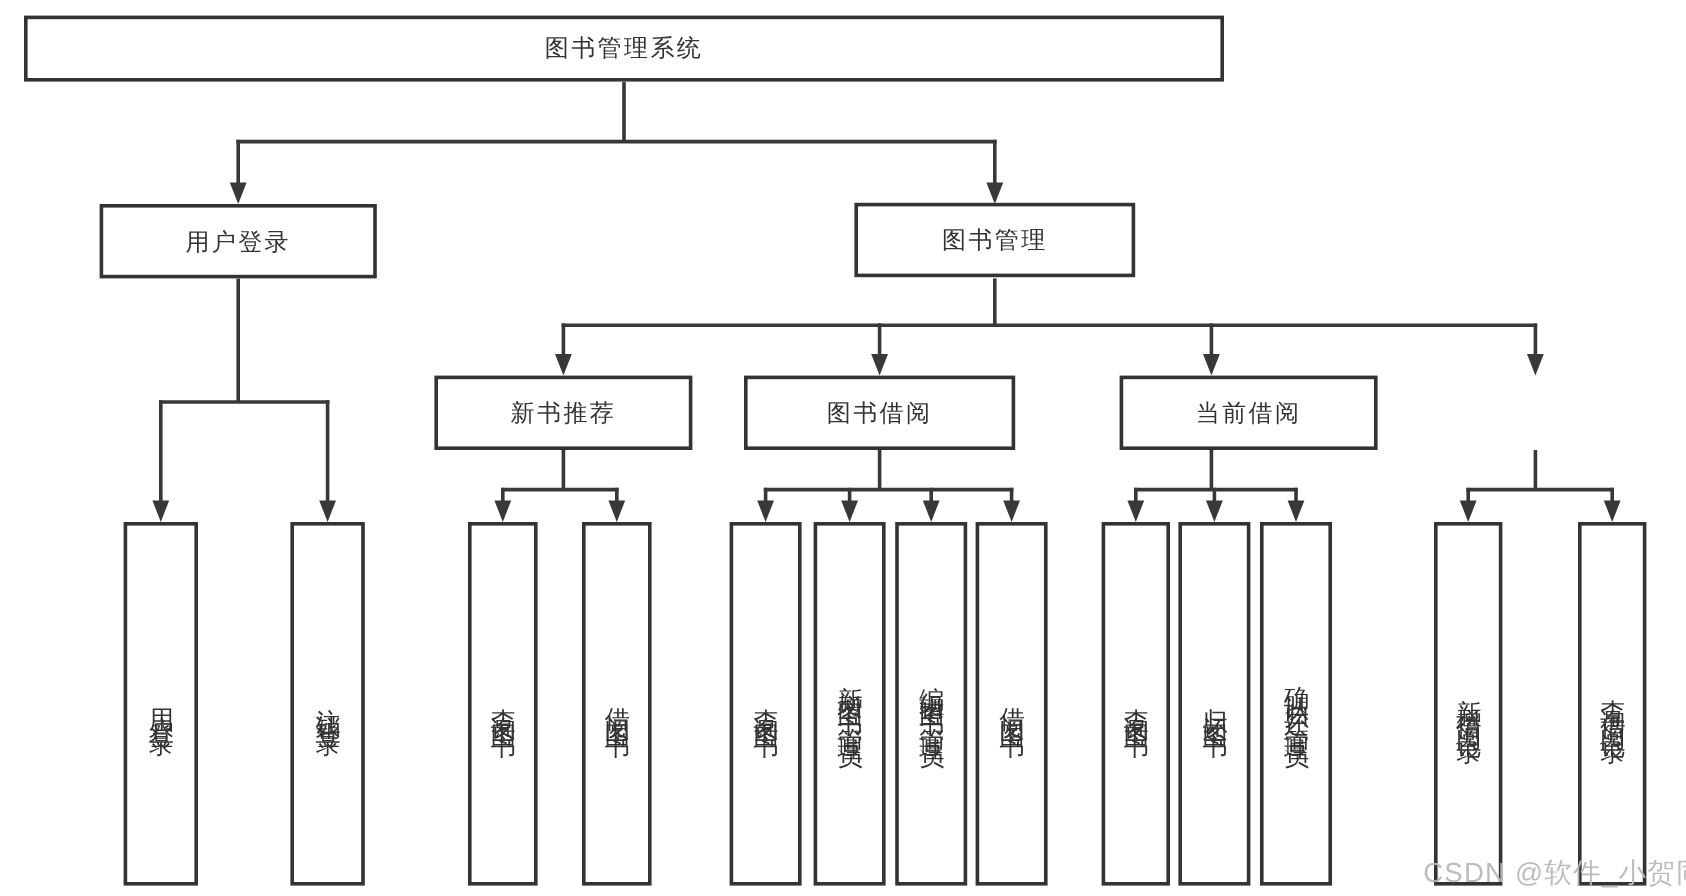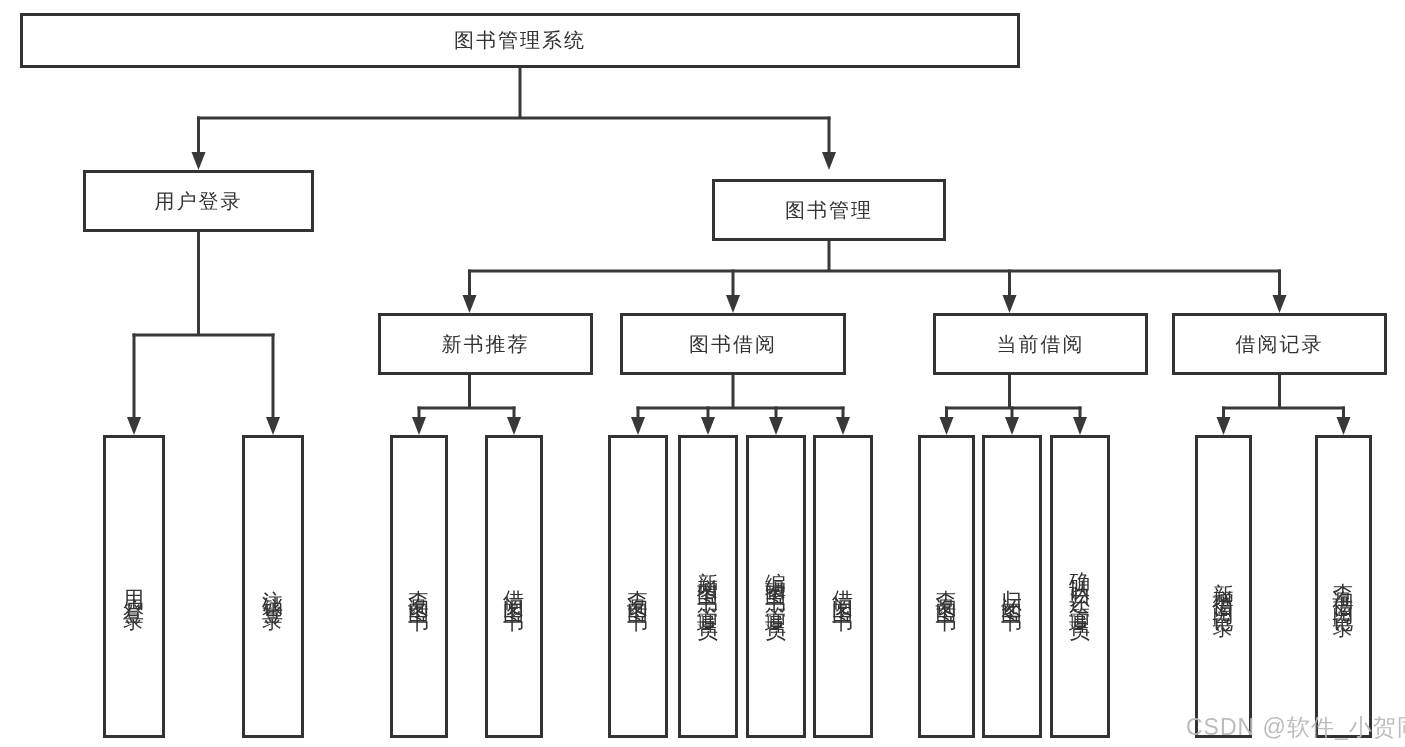--- a/index.html
+++ b/index.html
@@ -11,22 +11,22 @@
         border:3px solid #333333;display:flex;align-items:center;justify-content:center;}
   .node span{font-size:20px;letter-spacing:2px;color:#333333;white-space:nowrap;}
   .leaf{position:absolute;top:435px;height:303px;z-index:2;box-sizing:border-box;
         background:#ffffff;border:3px solid #333333;
         display:flex;align-items:center;justify-content:center;}
   .leaf span{writing-mode:vertical-rl;text-orientation:mixed;
              font-size:21px;letter-spacing:7px;color:#333333;line-height:1;}
   
   #n-root{left:20px;top:13px;width:1000px;height:55px;}
   #n-user-login{left:83px;top:170px;width:231px;height:62px;}
-  #n-book-mgmt{left:712px;top:179px;width:234px;height:62px;}
-  #n-new-book{left:378px;top:313px;width:215px;height:62px;}
+  #n-book-mgmt{left:712px;top:169px;width:234px;height:62px;}
+  #n-new-book{left:362px;top:313px;width:215px;height:62px;}
   #n-book-borrow{left:620px;top:313px;width:226px;height:62px;text-align:center;}
   #n-current-borrow{left:902px;top:313px;width:215px;height:62px;margin-left:31px;}
   #n-borrow-records{left:1172px;top:313px;width:215px;height:62px;}
   
   #l-user-login{left:103px;width:62px;}
   #l-logout{left:242px;width:62px;}
   #l-nb-query{left:390px;width:58px;}
   #l-nb-borrow{left:485px;width:58px;}
   #l-bb-query{left:608px;width:60px;}
   #l-bb-add{left:678px;width:60px;}
@@ -113,23 +113,20 @@
 
   <div class="node" id="n-new-book">
     <span>新书推荐</span>
   </div>
   <div class="node" id="n-book-borrow">
     <span>图书借阅</span>
   </div>
   <div class="node" id="n-current-borrow">
     <span>当前借阅</span>
   </div>
-  <div class="node" id="n-borrow-records">
-    <span>借阅记录</span>
-  </div>
 
   <div class="leaf" id="l-user-login">
     <span>用户登录</span>
   </div>
   <div class="leaf" id="l-logout">
     <span>注销登录</span>
   </div>
 
   <div class="leaf" id="l-nb-query">
     <span>查询图书</span>

